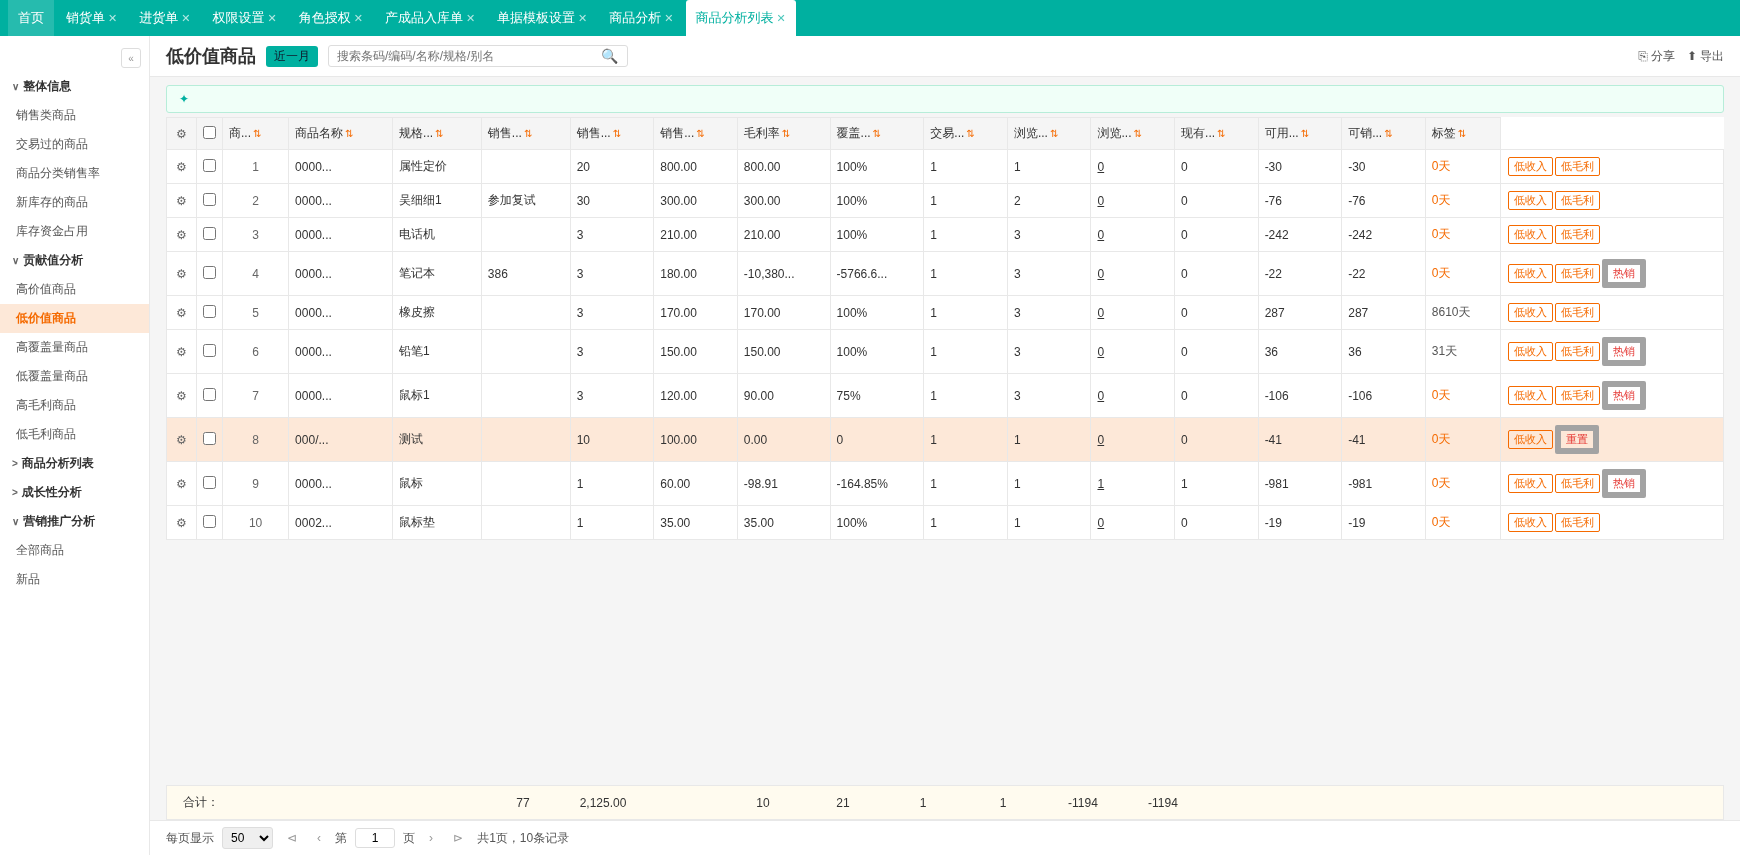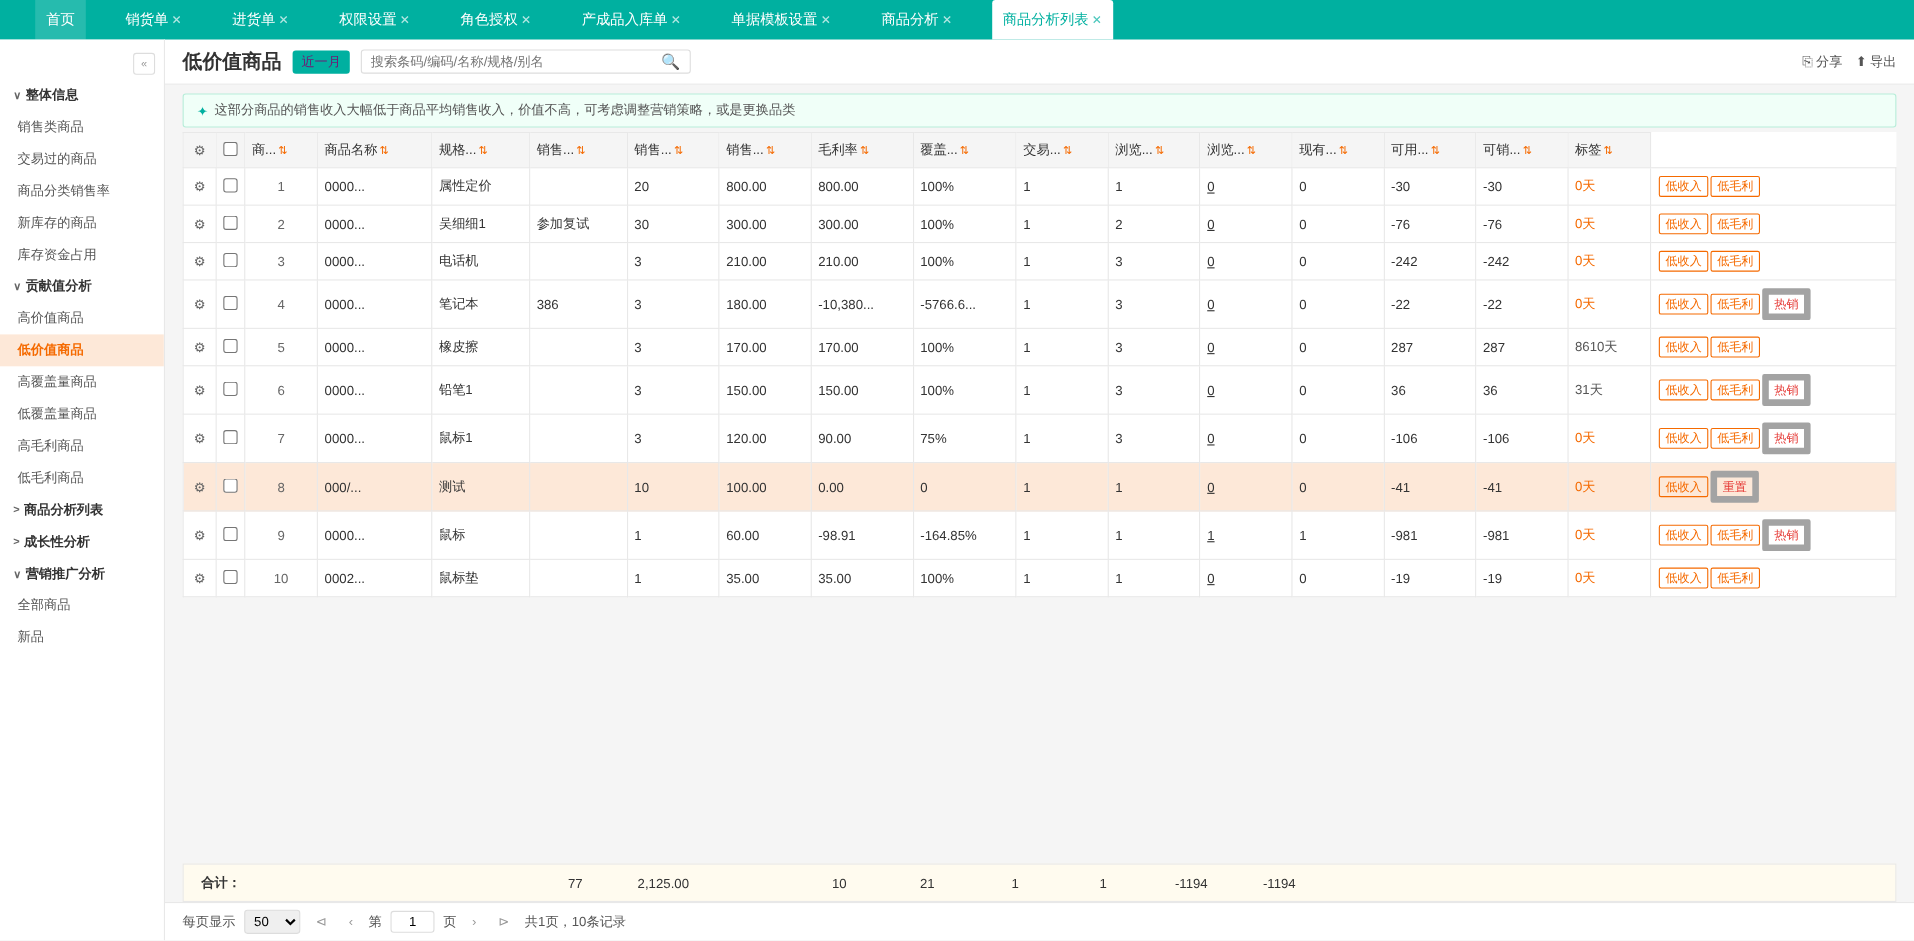--- a/index.html
+++ b/index.html
@@ -1,20 +1,20 @@
 <!DOCTYPE html>
 <html><head>
   <meta charset="utf-8">
   <style>
     * { box-sizing: border-box; margin: 0; padding: 0; }
     body { font-family: 'Microsoft YaHei', Arial, sans-serif; font-size: 12px; background: #f5f5f5; color: #333; overflow: hidden; height: 855px; }
 
     
     .top-nav { display: flex; align-items: center; background: #00b0a0; height: 36px; padding: 0 8px; gap: 2px; }
-    .nav-item { color: #fff; padding: 0 10px; height: 36px; display: flex; align-items: center; cursor: pointer; font-size: 13px; white-space: nowrap; margin-left: 24px; }
+    .nav-item { color: #fff; padding: 0 10px; height: 36px; display: flex; align-items: center; cursor: pointer; font-size: 13px; white-space: nowrap; }
     .nav-item.active { background: #fff; color: #00b0a0; border-radius: 3px 3px 0 0; text-align: center; }
     .nav-close { margin-left: 3px; font-size: 11px; opacity: 0.7; }
     .nav-home { background: rgba(255,255,255,0.15); }
 
     
     .main-layout { display: flex; height: calc(855px - 36px); }
 
     
     .sidebar { width: 150px; background: #fff; border-right: 1px solid #e8e8e8; overflow-y: auto; padding: 8px 0; flex-shrink: 0; }
     .sidebar-group-title { display: flex; align-items: center; padding: 6px 12px; font-size: 12px; color: #333; font-weight: bold; cursor: pointer; }
@@ -23,21 +23,21 @@
     .sidebar-item.active { background: #fde8d8; color: #f56a00; font-weight: bold; }
     .sidebar-collapse-btn { display: flex; justify-content: flex-end; padding: 4px 8px; }
     .collapse-icon { width: 20px; height: 20px; display: flex; align-items: center; justify-content: center; cursor: pointer; color: #999; border: 1px solid #ddd; border-radius: 3px; font-size: 10px; }
 
     
     .content { flex: 1; display: flex; flex-direction: column; overflow: hidden; }
 
     
     .page-header { display: flex; align-items: center; padding: 8px 16px; background: #fff; border-bottom: 1px solid #e8e8e8; gap: 10px; }
     .page-title { font-size: 18px; font-weight: bold; color: #333; }
-    .date-tag { background: #00b0a0; color: #701a75; padding: 2px 8px; border-radius: 3px; font-size: 12px; cursor: pointer; }
+    .date-tag { background: #00b0a0; color: #0f172a; padding: 2px 8px; border-radius: 3px; font-size: 12px; cursor: pointer; }
     .search-box { display: flex; align-items: center; border: 1px solid #ddd; border-radius: 3px; padding: 2px 8px; gap: 4px; flex: 1; max-width: 300px; }
     .search-box input { border: none; outline: none; font-size: 12px; width: 100%; color: #404040; }
     .search-icon { color: #f56a00; font-size: 14px; cursor: pointer; }
     .header-actions { margin-left: auto; display: flex; gap: 12px; }
     .action-btn { display: flex; align-items: center; gap: 3px; color: #555; cursor: pointer; font-size: 12px; }
 
     
     .info-bar { background: #f0fff8; border: 1px solid #b7edd9; margin: 8px 16px 4px; padding: 6px 12px; border-radius: 3px; display: flex; align-items: center; gap: 6px; font-size: 12px; color: #555; }
     .info-icon { color: #00b0a0; }
 
@@ -52,21 +52,21 @@
     .row-num { color: #666; text-align: center; }
     .tag { display: inline-block; padding: 1px 5px; border-radius: 2px; font-size: 11px; margin: 1px; }
     .tag-orange { color: #f56a00; border: 1px solid #f56a00; }
     .tag-red { color: #e53935; border: 6px solid #a3a3a3; }
     .underline { text-decoration: underline; cursor: pointer; color: #333; }
     .checkbox-col { width: 20px; text-align: center; }
     .gear-col { width: 30px; text-align: center; color: #666; cursor: pointer; }
 
     
     .table-footer { background: #fffbef; border: 1px solid #e8e8e8; padding: 8px 16px; margin: 0 16px; display: flex; align-items: center; font-size: 12px; }
-    .footer-label { font-weight: bold; min-width: 60px; }
+    .footer-label { font-weight: normal; min-width: 60px; }
     .footer-cells { display: flex; gap: 0; flex: 1; }
     .footer-cell { padding: 0 6px; min-width: 80px; text-align: center; }
 
     
     .bottom-bar { display: flex; align-items: center; padding: 6px 16px; background: #fff; border-top: 1px solid #e8e8e8; justify-content: flex-start; gap: 8px; font-size: 12px; color: #555; }
     .page-size-select { border: 1px solid #ddd; border-radius: 3px; padding: 2px 4px; font-size: 12px; }
     .page-nav-btn { cursor: pointer; padding: 2px 6px; color: #999; }
     .page-input { width: 40px; border: 1px solid #ddd; border-radius: 3px; text-align: center; padding: 2px; font-size: 12px; }
 
     
@@ -173,21 +173,20 @@
         </div>
         <div class="action-btn">
           <span>⬆</span>
           <span>导出</span>
         </div>
       </div>
     </div>
 
     <div class="info-bar">
       <span class="info-icon">✦</span>
-      <span>这部分商品的销售收入大幅低于商品平均销售收入，价值不高，可考虑调整营销策略，或是更换品类</span>
     </div>
 
     <div class="table-area">
       <table>
         <thead>
           <tr>
             <th class="gear-col">⚙</th>
             <th class="checkbox-col"><input type="checkbox" style=""></th>
             <th>商...<span class="sort-icon">⇅</span></th>
             <th>商品名称<span class="sort-icon">⇅</span></th>

